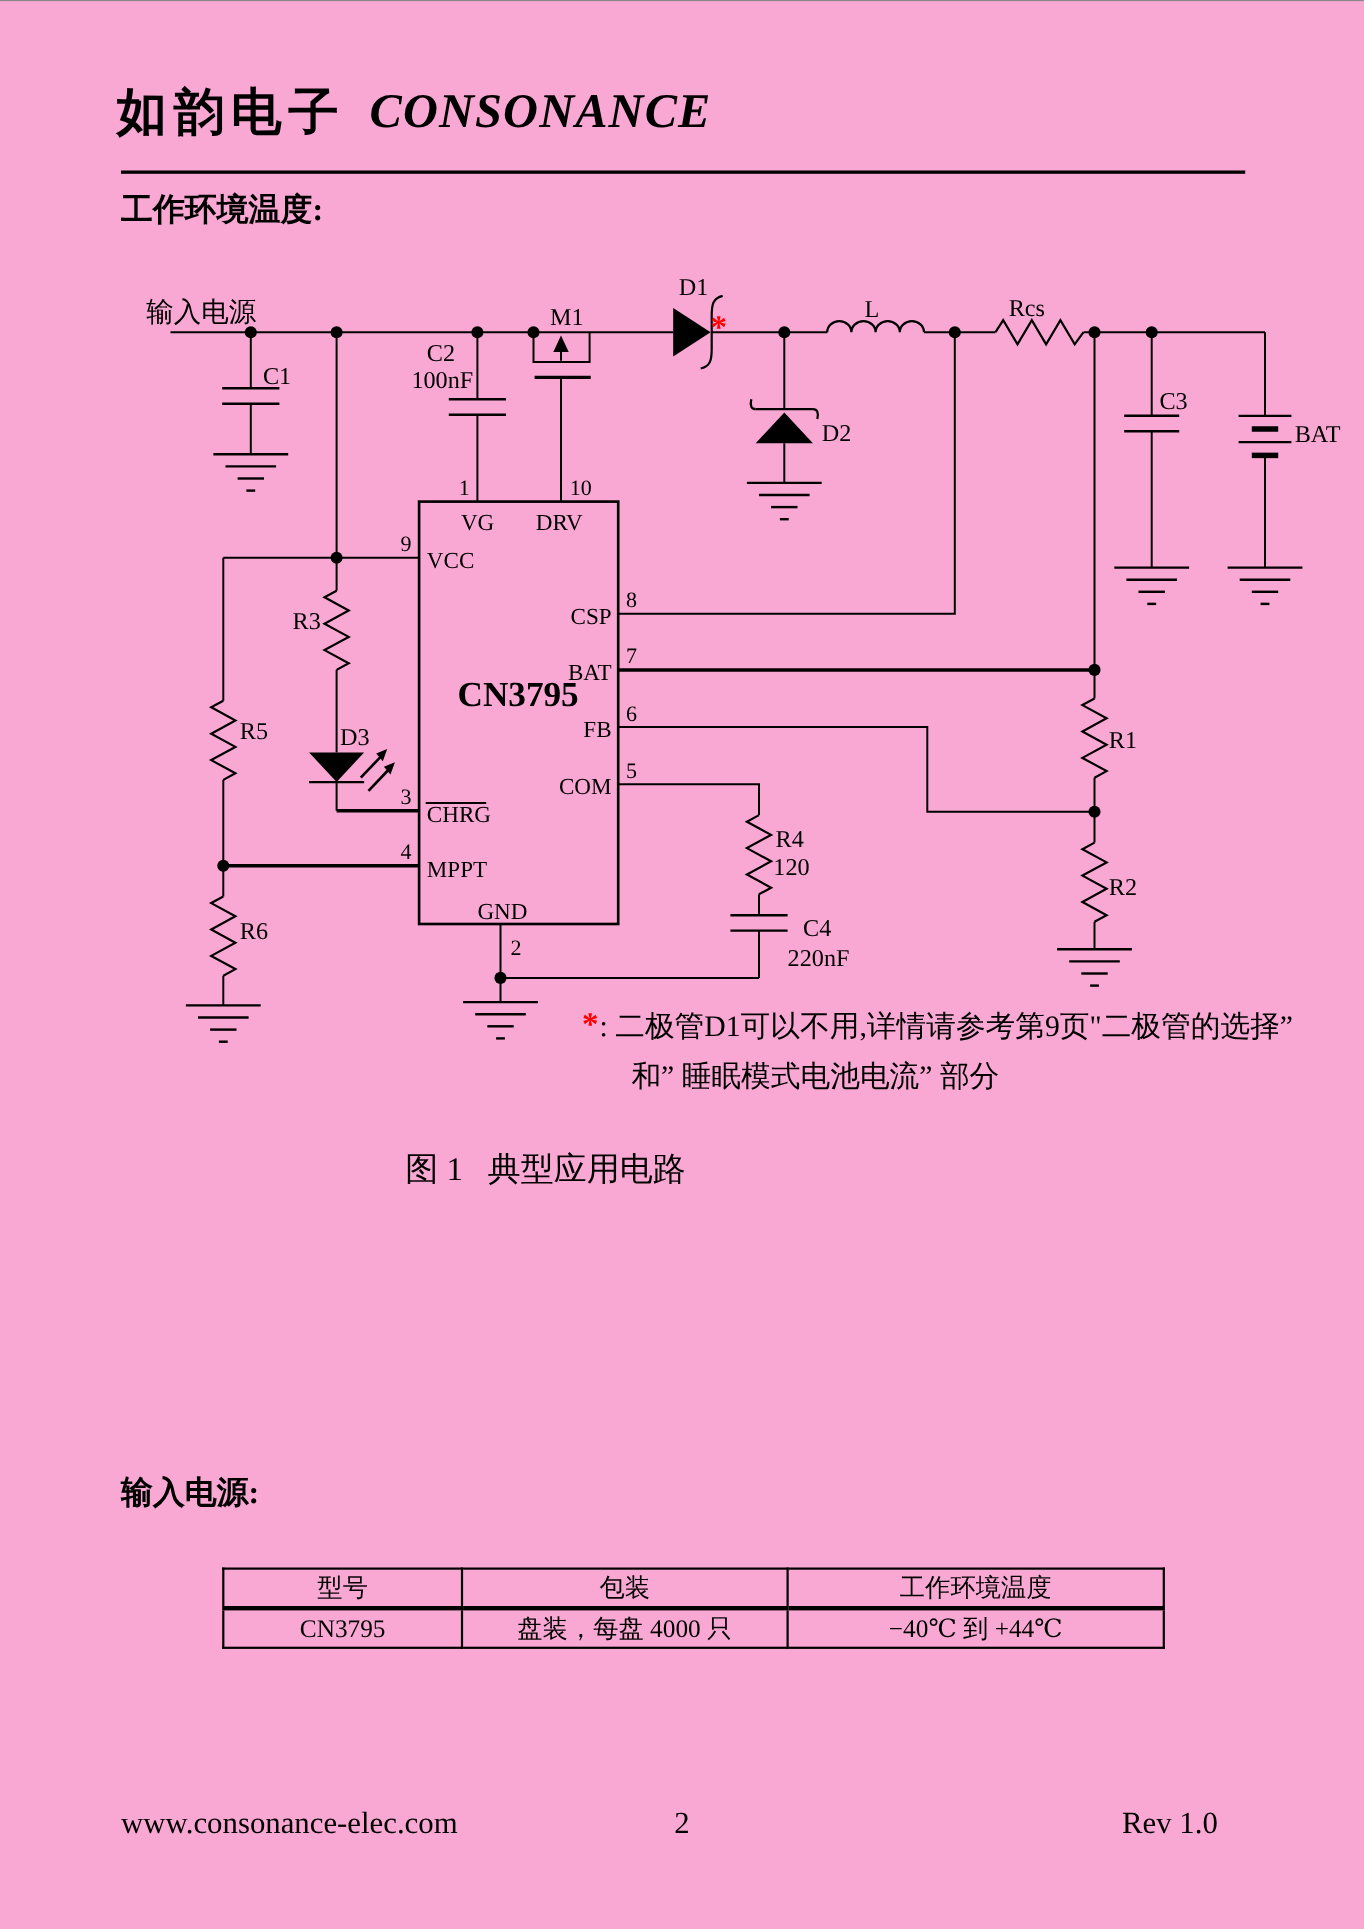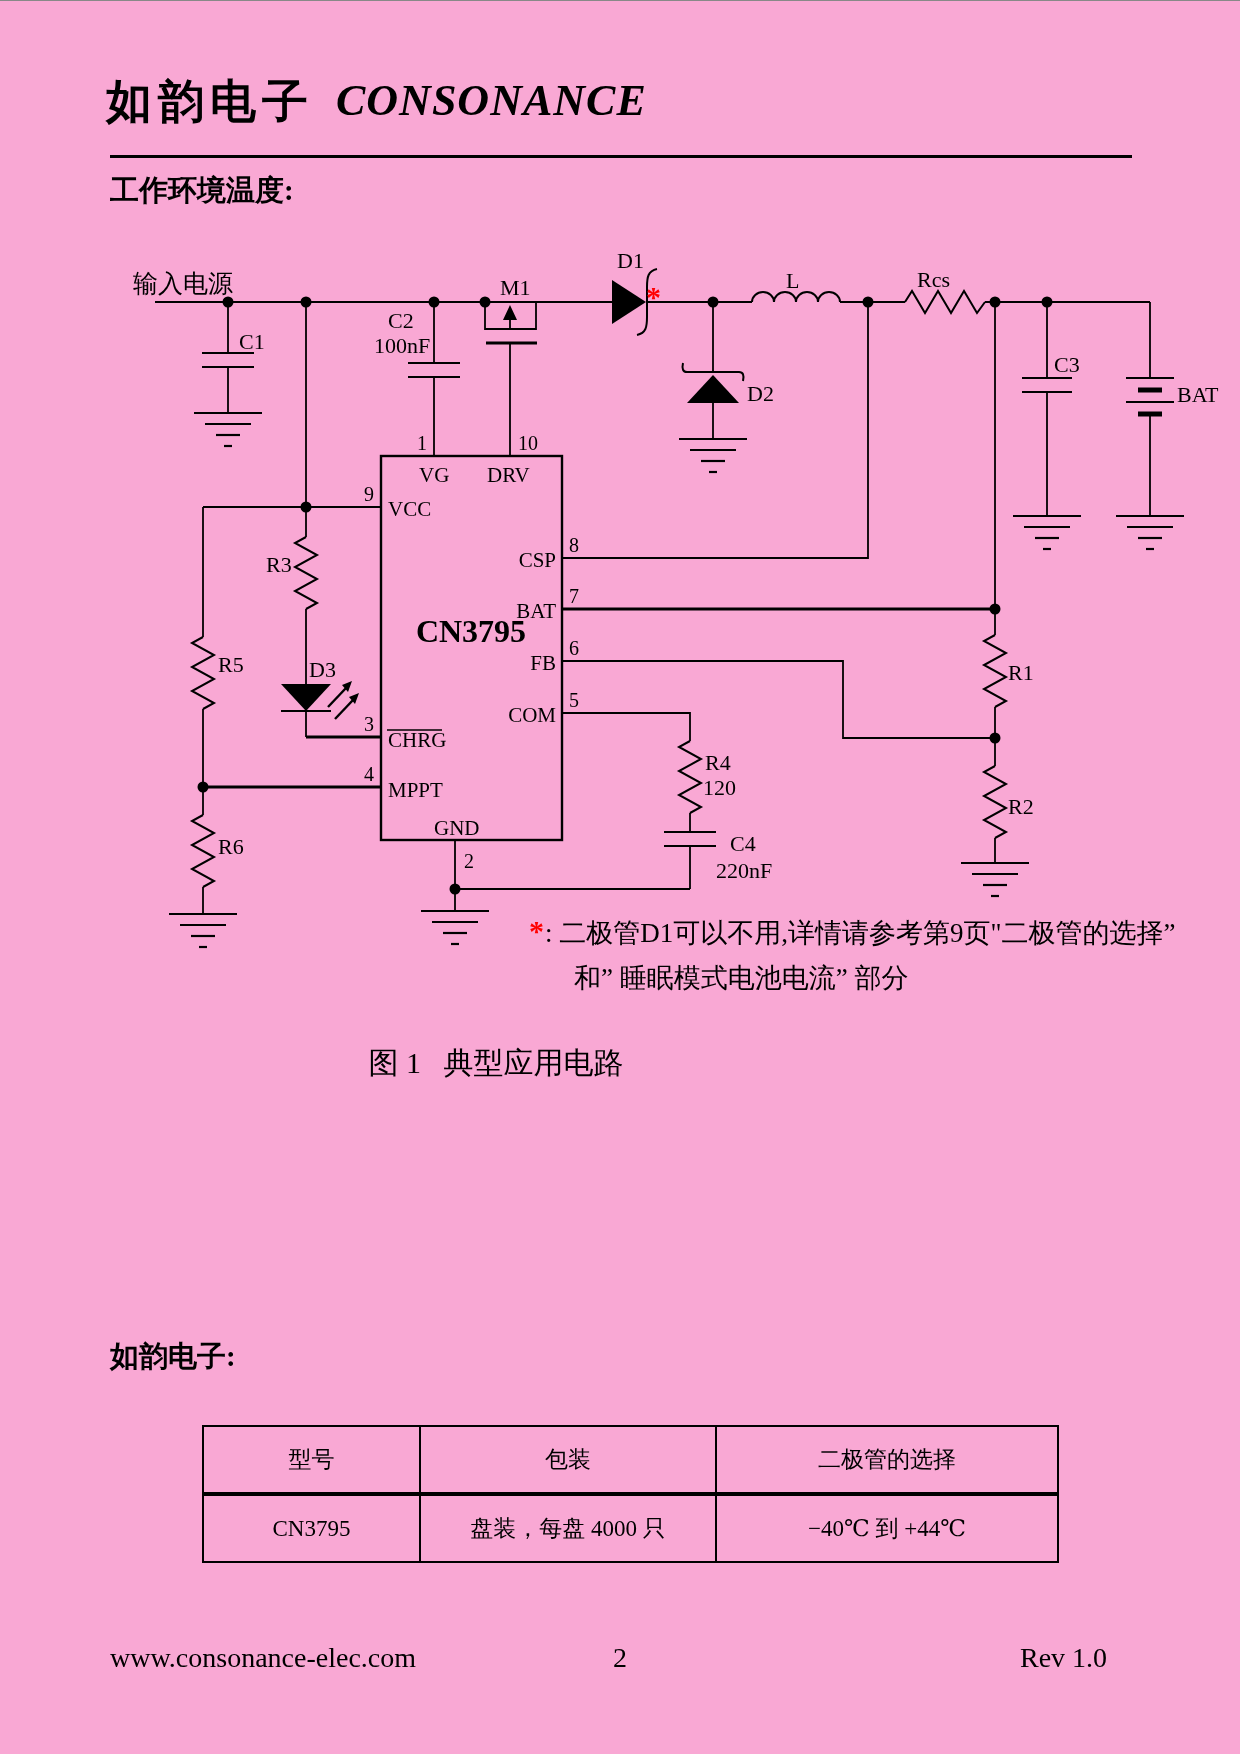--- a/index.html
+++ b/index.html
@@ -17,21 +17,21 @@
   svg text{font-family:"Liberation Serif","DejaVu Serif",serif;fill:#000;}
   .lbl{font-size:22px;}
   .pin-name{font-size:21px;}
   .pin-num{font-size:20px;}
   .ic-name{font-size:32px;font-weight:bold;}
   .cn-lbl{font-size:25px;}
   .note-txt{font-size:27px;}
   .star{fill:#ff0000;font-size:30px;font-weight:bold;}
   .order-table{border-collapse:collapse;table-layout:fixed;width:855px;}
   .order-table th,.order-table td{border:2px solid #000;text-align:center;vertical-align:middle;
-        font-size:23px;font-weight:normal;padding:16px;height:33px;}
+        font-size:23px;font-weight:normal;padding:0;height:33px;}
   .order-table thead th{border-bottom:4px solid #000;}
   .tbl-wrap{left:202px;top:1424px;}
   .footer-item{top:1641px;font-size:28px;}
   .f-web{left:110px;}
   .f-page{left:0;width:1240px;text-align:center;}
   .f-rev{left:1020px;}
 </style>
 </head>
 <body>
 
@@ -271,34 +271,34 @@
 
     <g>
       <text class="star" x="529" y="940">*</text>
       <text class="note-txt" x="545" y="941">: 二极管D1可以不用,详情请参考第9页"二极管的选择”</text>
       <text class="note-txt" x="574" y="986">和” 睡眠模式电池电流” 部分</text>
     </g>
   </svg>
 
   <div class="abs caption">图 1   典型应用电路</div>
 
-  <div class="abs sec-title t-order">如韵电子:</div>
+  <div class="abs sec-title t-order">输入电源:</div>
 
   <div class="abs tbl-wrap">
     <table class="order-table">
       <colgroup>
           <col style="width:217px">
           <col style="width:296px">
           <col style="width:342px">
         </colgroup>
       <thead>
         <tr>
           <th>型号</th>
           <th>包装</th>
-          <th>二极管的选择</th>
+          <th>工作环境温度</th>
         </tr>
       </thead>
       <tbody>
         <tr>
           <td>CN3795</td>
           <td>盘装，每盘 4000 只</td>
           <td>−40℃ 到 +44℃</td>
         </tr>
       </tbody>
     </table>

